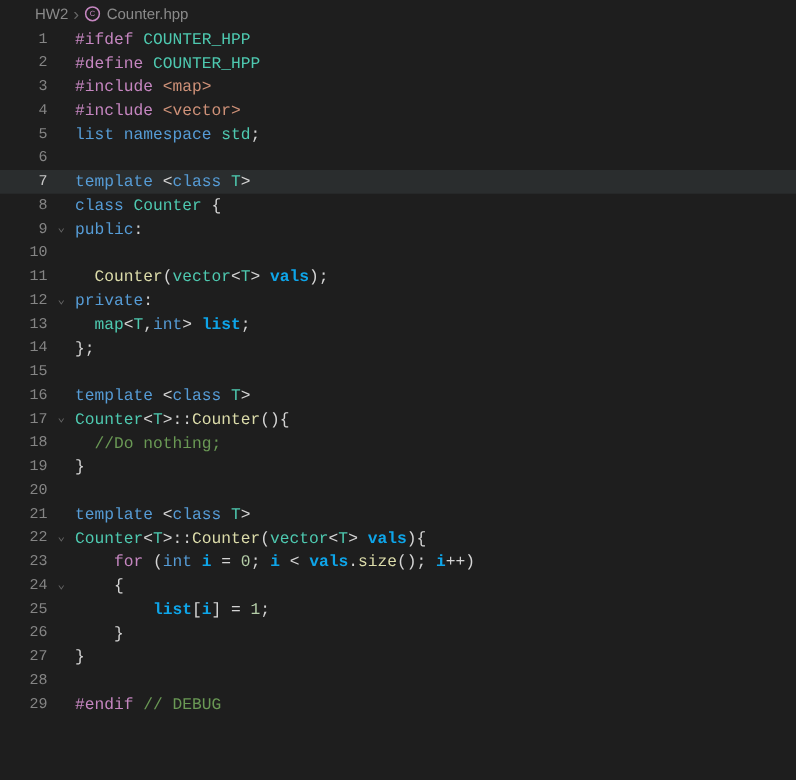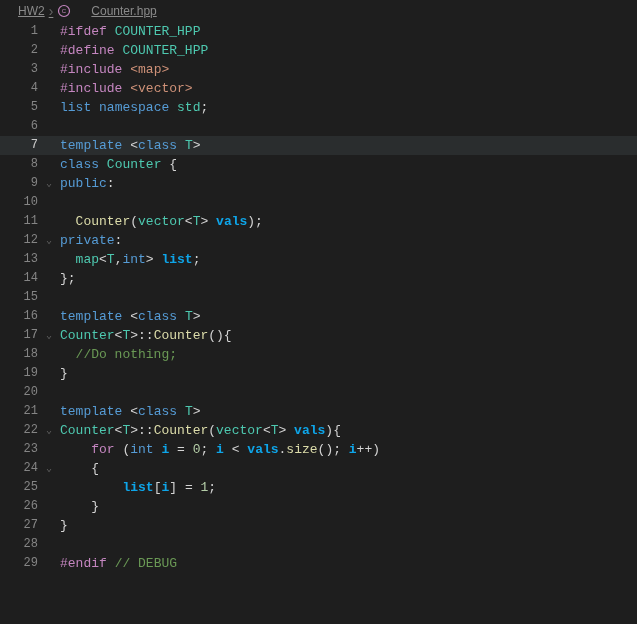--- a/index.html
+++ b/index.html
@@ -8,36 +8,35 @@
     font-family: Consolas, 'Courier New', monospace;
     font-size: 13px;
     color: #d4d4d4;
     width: 637px;
     height: 624px;
     overflow: hidden;
   }
   .breadcrumb {
     display: flex;
     align-items: center;
-    padding: 4px 18px;
+    padding: 4px 28px;
     font-size: 12px;
     color: #8a8a8a;
     font-family: -apple-system, 'Segoe UI', sans-serif;
     gap: 4px;
     height: 22px;
-    text-decoration: underline;
   }
   .breadcrumb .sep {
     color: #666;
     font-size: 14px;
   }
   .breadcrumb .file {
     display: flex;
     align-items: center;
-    gap: 20px;
+    gap: 4px;
   }
   .breadcrumb .file-icon {
     width: 14px;
     height: 14px;
     display: flex;
     align-items: center;
     justify-content: center;
   }
   .editor {
     display: flex;

